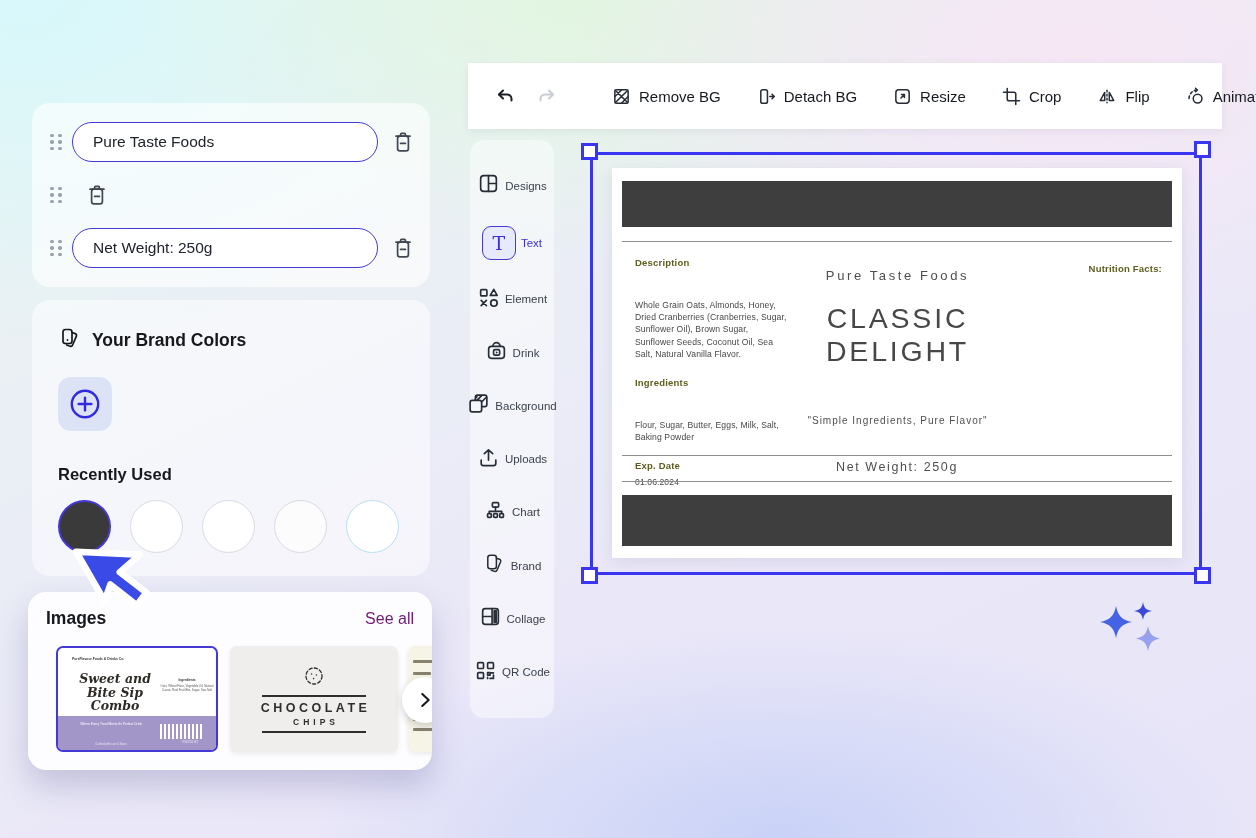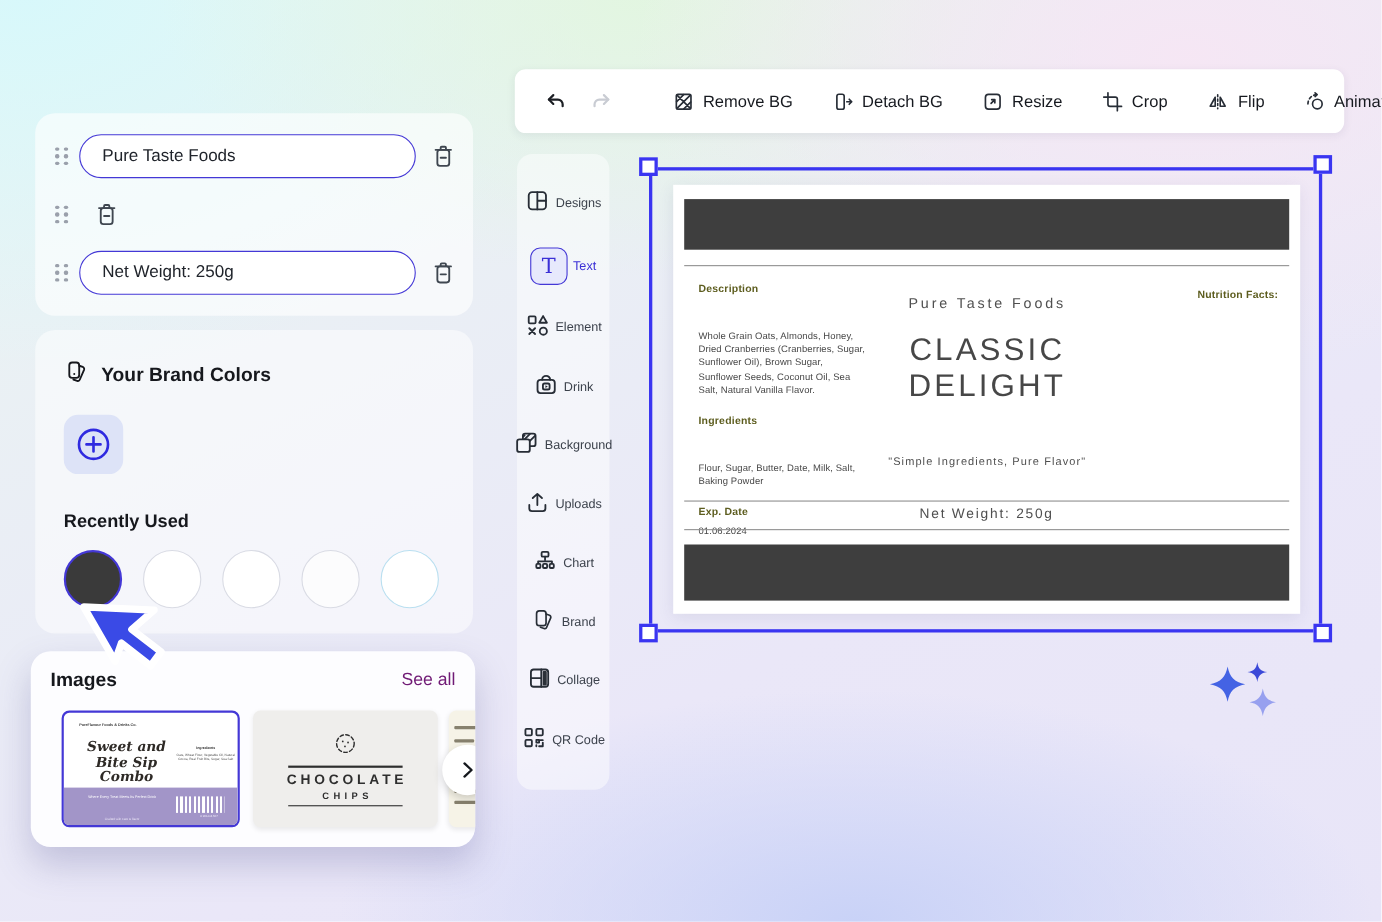--- a/index.html
+++ b/index.html
@@ -10,21 +10,21 @@
     background:
       radial-gradient(820px 460px at 86% 6%, rgba(246,230,244,.95), rgba(246,230,244,0) 62%),
       radial-gradient(720px 420px at 46% 0%, rgba(226,246,224,.95), rgba(226,246,224,0) 60%),
       radial-gradient(820px 520px at 2% 0%, rgba(215,248,251,.97), rgba(215,248,251,0) 65%),
       radial-gradient(760px 340px at 62% 100%, rgba(199,209,247,.95), rgba(199,209,247,0) 62%),
       linear-gradient(155deg,#eaf6f2 0%,#eae7f8 65%,#e8e5f8 100%);
   }
   .abs { position:absolute; }
 
   
-  .toolbar { left:468px; top:63px; width:754px; height:58px; background:#fff; border-radius:10px;
+  .toolbar { left:468px; top:63px; width:754px; height:66px; background:#fff; border-radius:0;
     box-shadow:0 2px 8px rgba(40,40,90,.07); display:flex; align-items:center; padding:0 26px; }
   .toolbar .hist { display:flex; align-items:center; gap:20px; }
   .tb-divider { width:1px; height:34px; background:#e3e5ea; margin:0 28px 0 26px; }
   .tb-btn { display:flex; align-items:center; gap:8px; font-size:15px; font-weight:500; color:#16191f;
     cursor:pointer; white-space:nowrap; }
   .tb-group { display:flex; align-items:center; gap:36px; }
   .tb-btn svg, .hist svg { display:block; }
 
   
   .card { border-radius:18px; }
@@ -445,21 +445,21 @@
 
   <div class="abs plabel">
     <div class="bar bar-top" style="background-color: rgb(62, 62, 62);"></div>
     <div class="rule rule1"></div>
 
     <div class="col-left">
       <div class="lab-h" style="color: rgb(93, 93, 31);">Description</div>
       <div class="lab-b">Whole Grain Oats, Almonds, Honey, Dried Cranberries (Cranberries, Sugar, Sunflower Oil), Brown Sugar, Sunflower Seeds, Coconut Oil, Sea Salt, Natural Vanilla Flavor.</div>
       <div class="gap"></div>
       <div class="lab-h" style="color: rgb(93, 93, 31);">Ingredients</div>
-      <div class="lab-b">Flour, Sugar, Butter, Date, Milk, Salt, Baking Powder</div>
+      <div class="lab-b">Flour, Sugar, Butter, Eggs, Milk, Salt, Baking Powder</div>
       <div class="gap"></div>
       <div class="lab-h" style="color: rgb(93, 93, 31);">Exp. Date</div>
       <div class="lab-b" style="margin-top:3px">01.06.2024</div>
     </div>
 
     <div class="col-center">
       <div class="brandname">Pure Taste Foods</div>
       <div class="ptitle">
         <div>CLASSIC</div>
         <div>DELIGHT</div>

